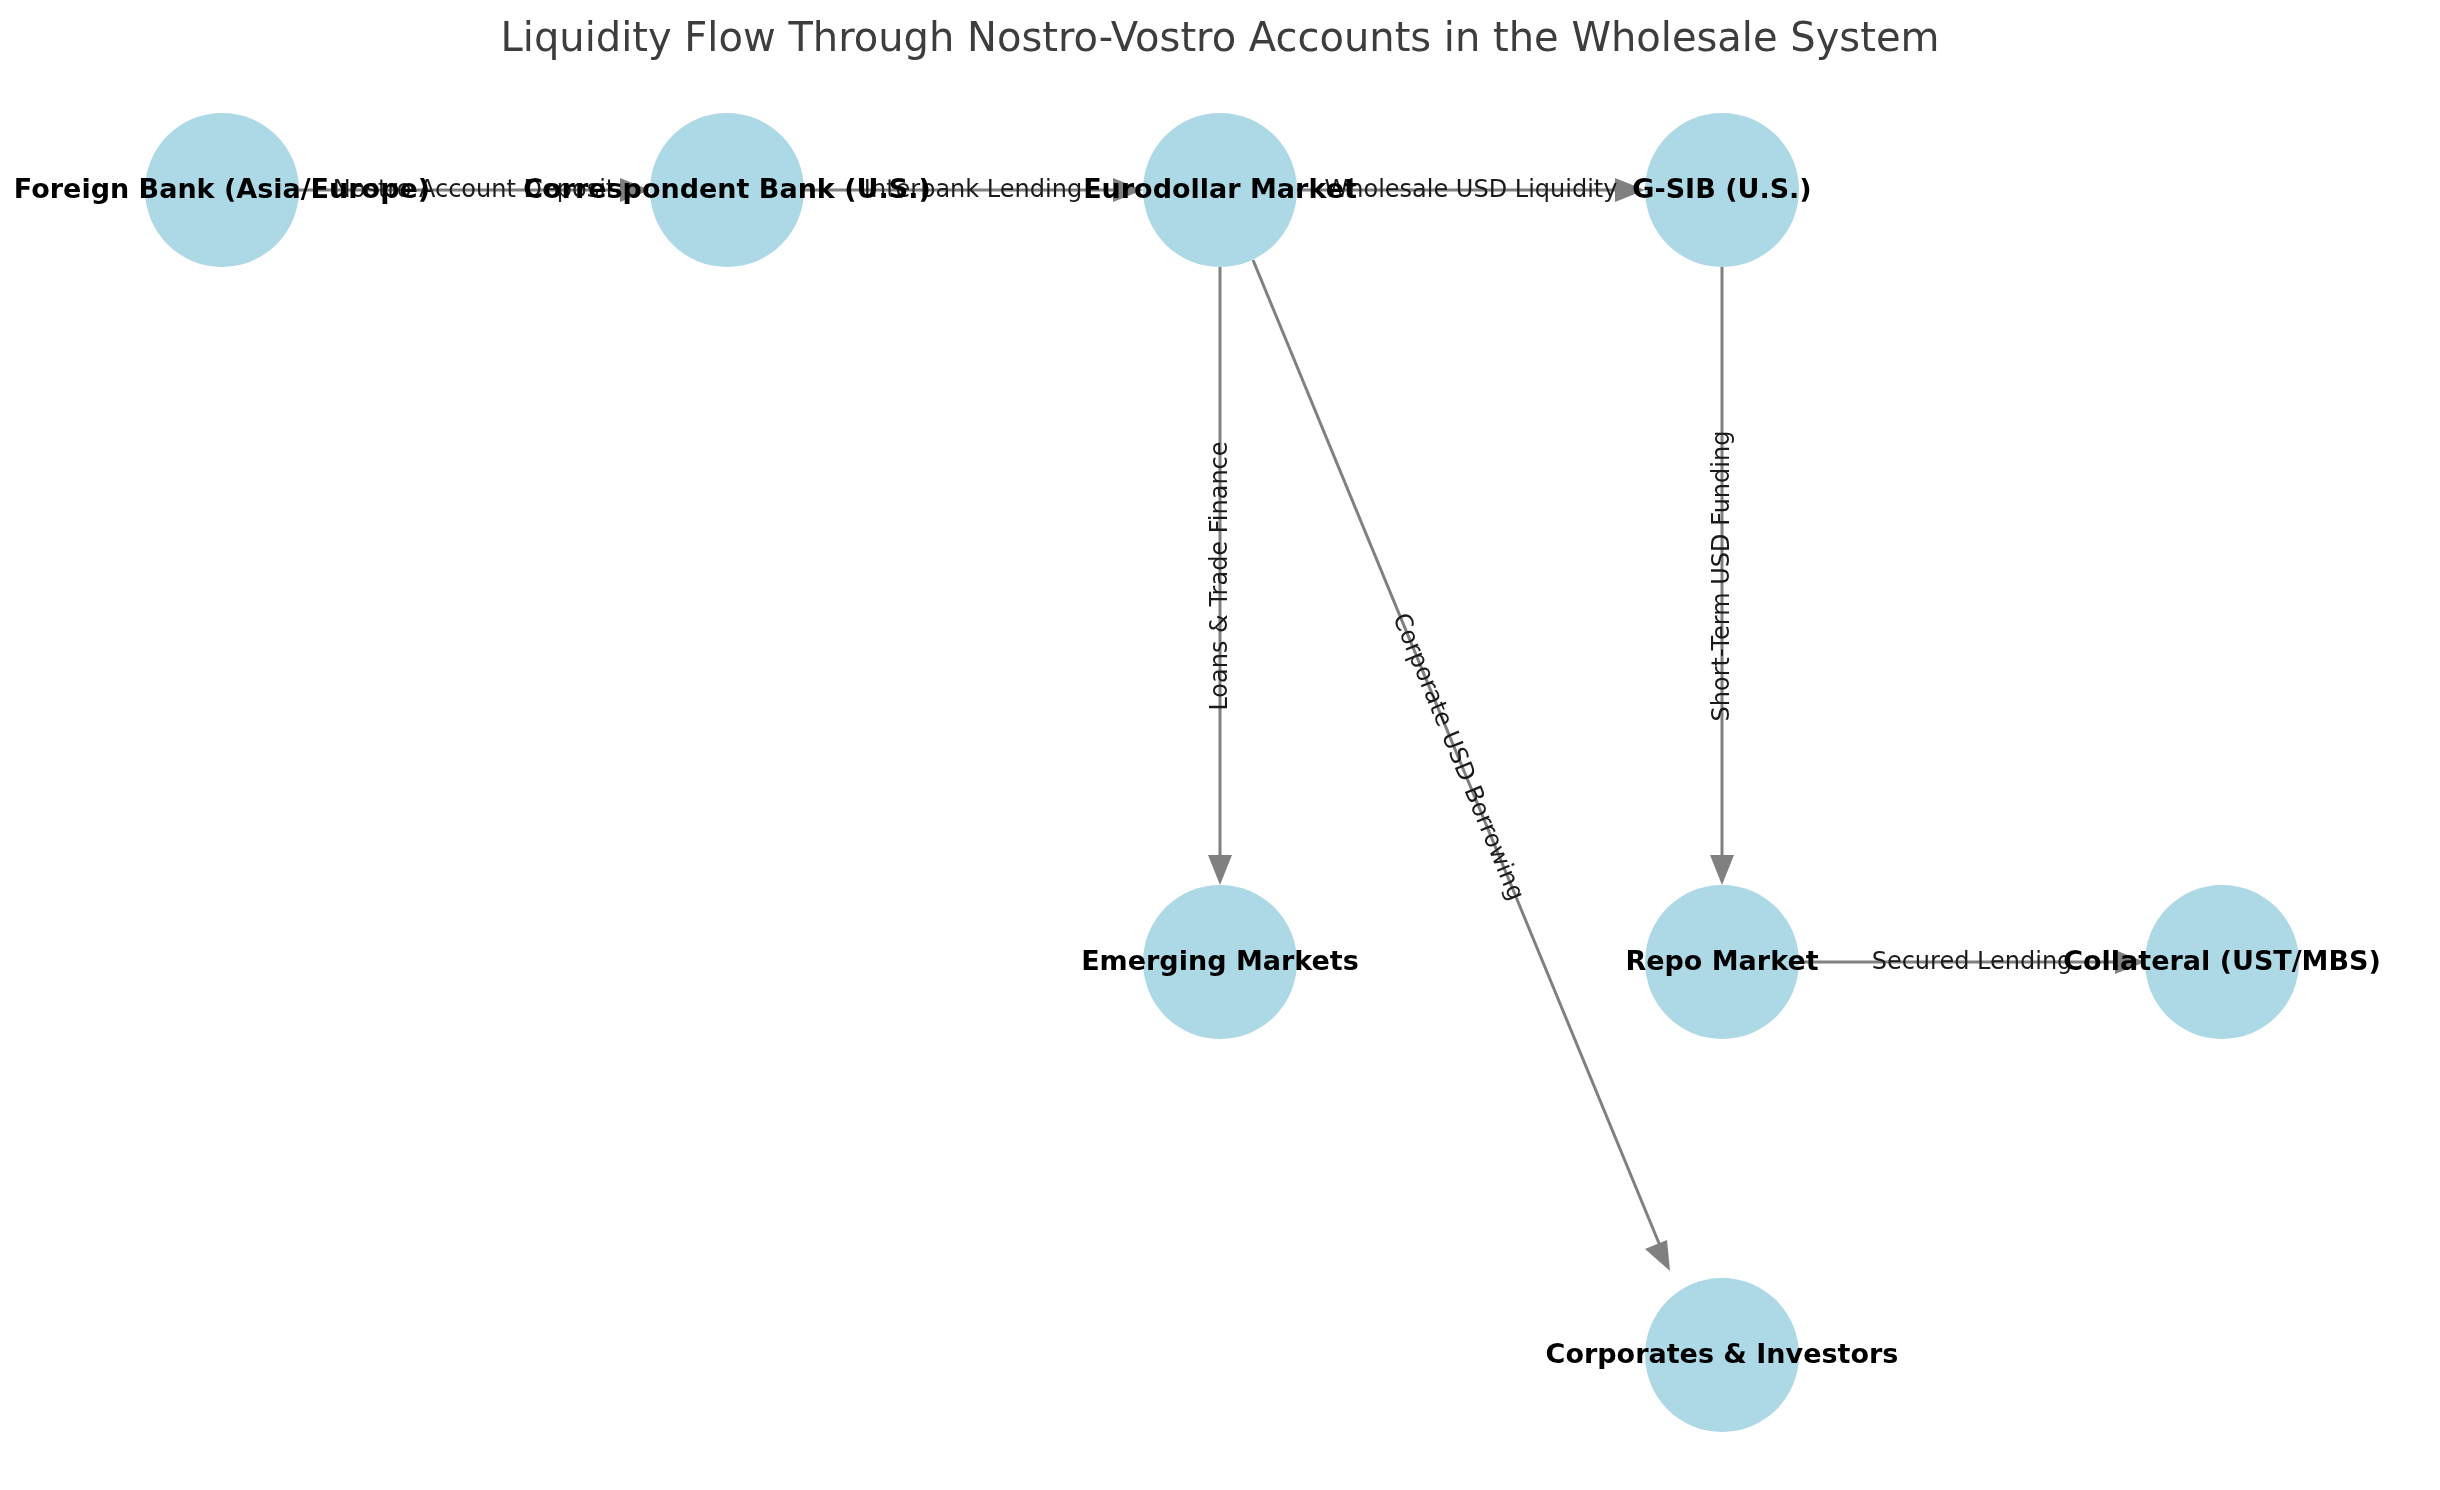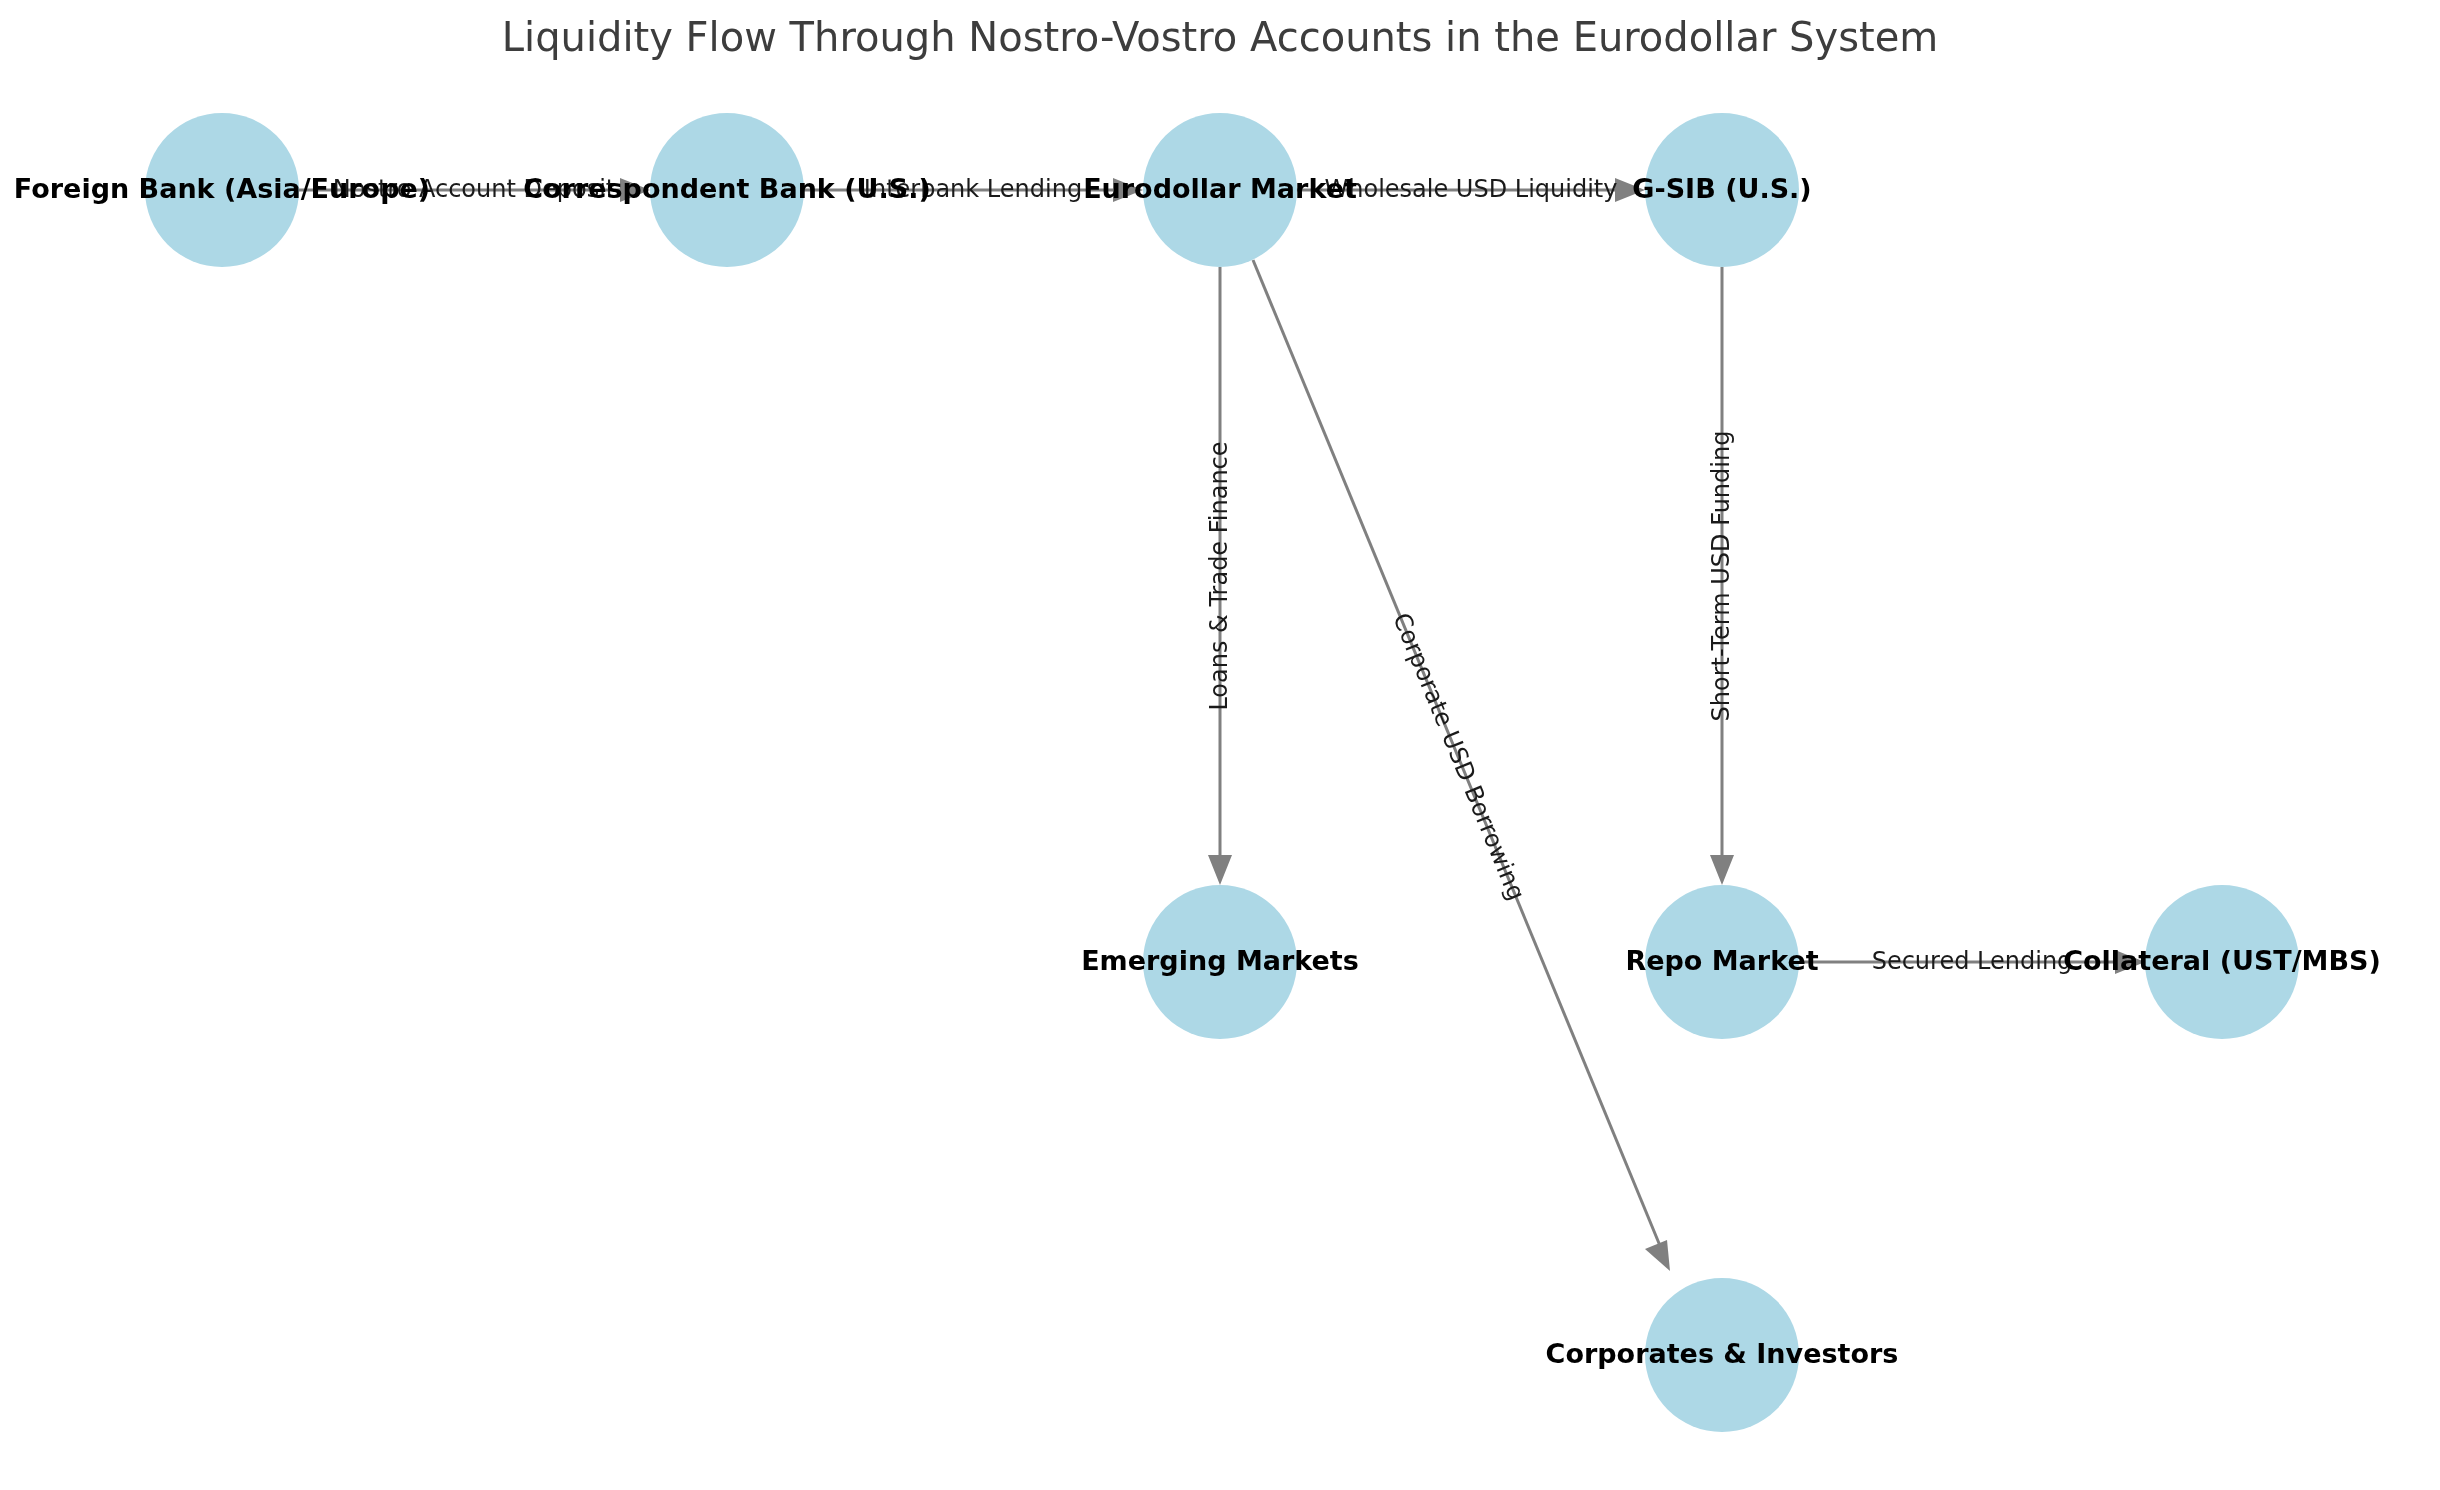--- a/index.html
+++ b/index.html
@@ -70,21 +70,21 @@
     fill: #1a1a1a;
     text-anchor: middle;
     dominant-baseline: middle;
   }
 </style>
 </head>
 <body>
 
 <div id="figure">
 
-  <div class="chart-title">Liquidity Flow Through Nostro-Vostro Accounts in the Eurodollar System</div>
+  <div class="chart-title">Liquidity Flow Through Nostro-Vostro Accounts in the Wholesale System</div>
 
   <svg id="graph-svg" viewBox="0 0 2440 1490" xmlns="http://www.w3.org/2000/svg">
 
     <g>
 
       <g>
         <line class="edge-line" x1="299" y1="190" x2="632" y2="190"></line>
         <polygon class="edge-arrow" points="650,190 620,178 620,202"></polygon>
         <text class="edge-label" x="474" y="190">Nostro Account Deposit</text>
       </g>

